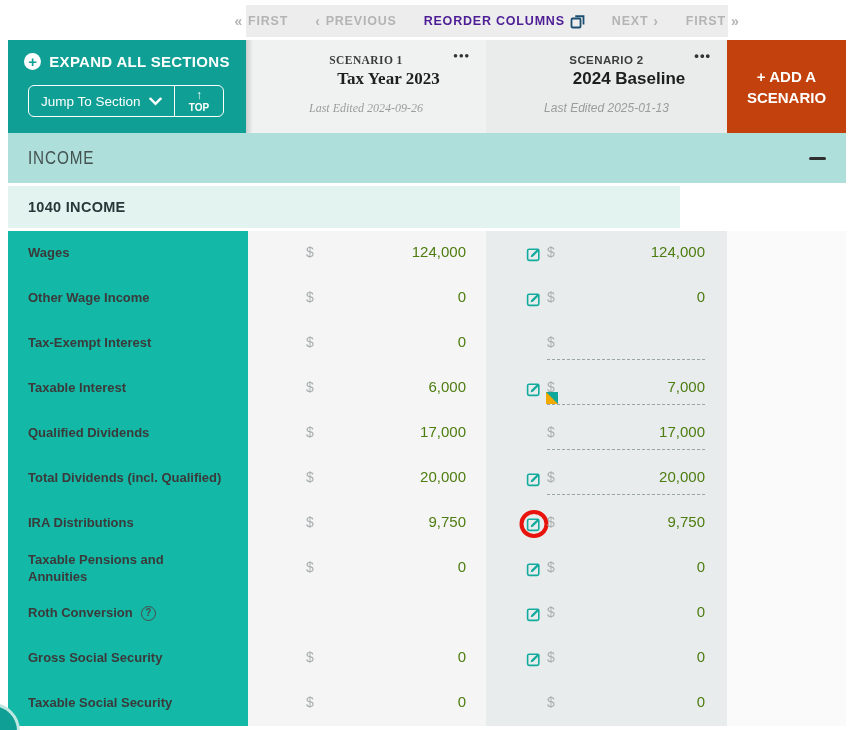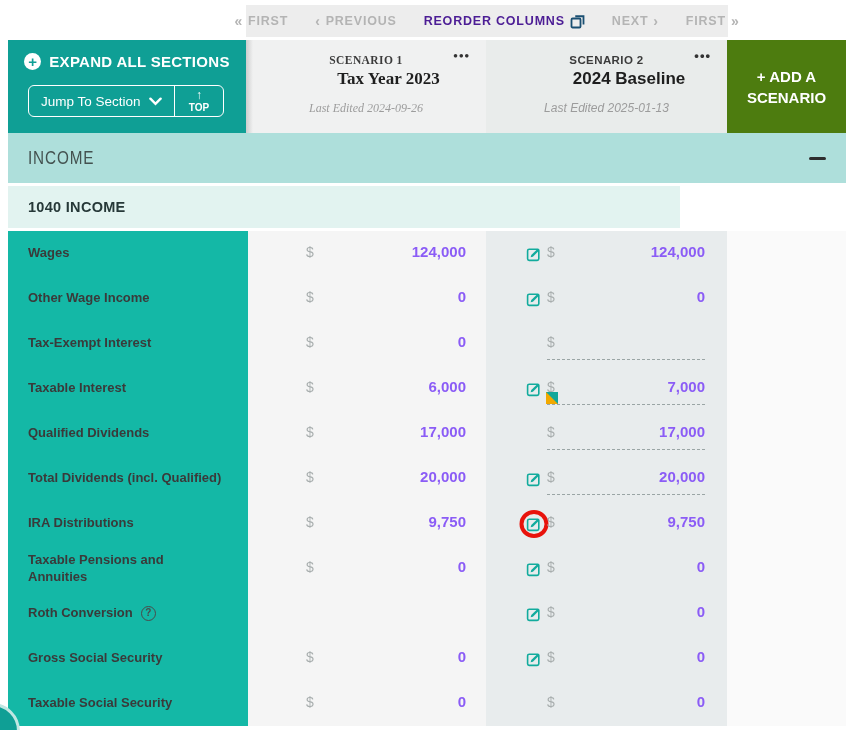--- a/index.html
+++ b/index.html
@@ -33,21 +33,21 @@
   .scen-col { position:relative; text-align:center; }
   .scen-1 { width:240px; background:#f0f1f1;font-family:Liberation Serif, serif; }
   .scen-2 { width:241px; background:#e9eceb; }
   .shadow-left { background-image:linear-gradient(to right, rgba(80,80,80,.22), rgba(0,0,0,0) 7px); }
   .scen-label { margin-top:14px; font-size:11.5px; font-weight:bold; letter-spacing:.4px; color:#3b3b3b; }
   .scen-title { margin-top:3px; font-size:17px; font-weight:bold; color:#1e1e1e;margin-left:45px; }
   .scen-edited { margin-top:12px; font-size:12px; font-style:italic; color:#9c9c9c; }
   .scen-menu { position:absolute; right:16px; top:8px; font-size:13px; letter-spacing:1px;
     color:#333; cursor:pointer; font-weight:bold; }
 
-  .add-scen { width:119px; background:#4d7c0f; color:#fff; display:flex; align-items:center;
+  .add-scen { width:119px; background:#c2410c; color:#fff; display:flex; align-items:center;
     justify-content:center; text-align:center; font-size:15px; font-weight:bold;
     line-height:1.4; cursor:pointer; padding:0 10px; }
 
   
   .income-bar { position:absolute; left:8px; top:133px; width:838px; height:50px;
     background:#aedfdb; display:flex; align-items:center; justify-content:space-between;
     padding:0 20px; cursor:pointer;gap:20px; }
   .income-title { font-size:18px; letter-spacing:1px; color:#43514f;
     transform:scaleX(.85); transform-origin:left center; }
   .minus-icon { width:17px; height:3px; background:#2e2e2e; border-radius:2px; cursor:pointer; }
@@ -68,21 +68,21 @@
   .help { width:15px; height:15px; border:1.4px solid #4a4a4a; border-radius:50%;
     display:none; align-items:center; justify-content:center; font-size:10px;
     font-weight:bold; color:#4a4a4a; cursor:pointer; flex:none; }
   .help.show { display:flex; }
 
   .field { flex:1; display:flex; align-items:baseline; position:relative;
     padding-bottom:9px; padding-top:6px; border-bottom:1px dashed transparent; }
   .field.dashed { border-bottom-color:#9aa5a5; }
   .field.hidden { visibility:hidden; }
   .dollar { font-size:14px; color:#a8aeae; }
-  .val { flex:1; text-align:right; font-size:15px; color:#8b5cf6;font-weight:bold; }
+  .val { flex:1; text-align:right; font-size:15px; color:#4d7c0f; }
 
   .icon-wrap { position:relative; width:16px; height:16px; margin-right:5px; flex:none; }
   .edit-icon { width:16px; height:16px; color:#12ab9d; cursor:pointer; display:block; }
   .icon-wrap.no-edit { visibility:hidden; }
   .red-circle { display:none; position:absolute; left:50%; top:50%;
     transform:translate(-50%,-50%); width:29px; height:28px;
     border:4px solid #e8130c; border-radius:50%; pointer-events:none; }
   .red-circle.show { display:block; }
   .marker { display:none; position:absolute; left:-1px; bottom:0; width:12px; height:12px;
     background:linear-gradient(to top right, #f2a900 49%, #12a79b 51%); }

